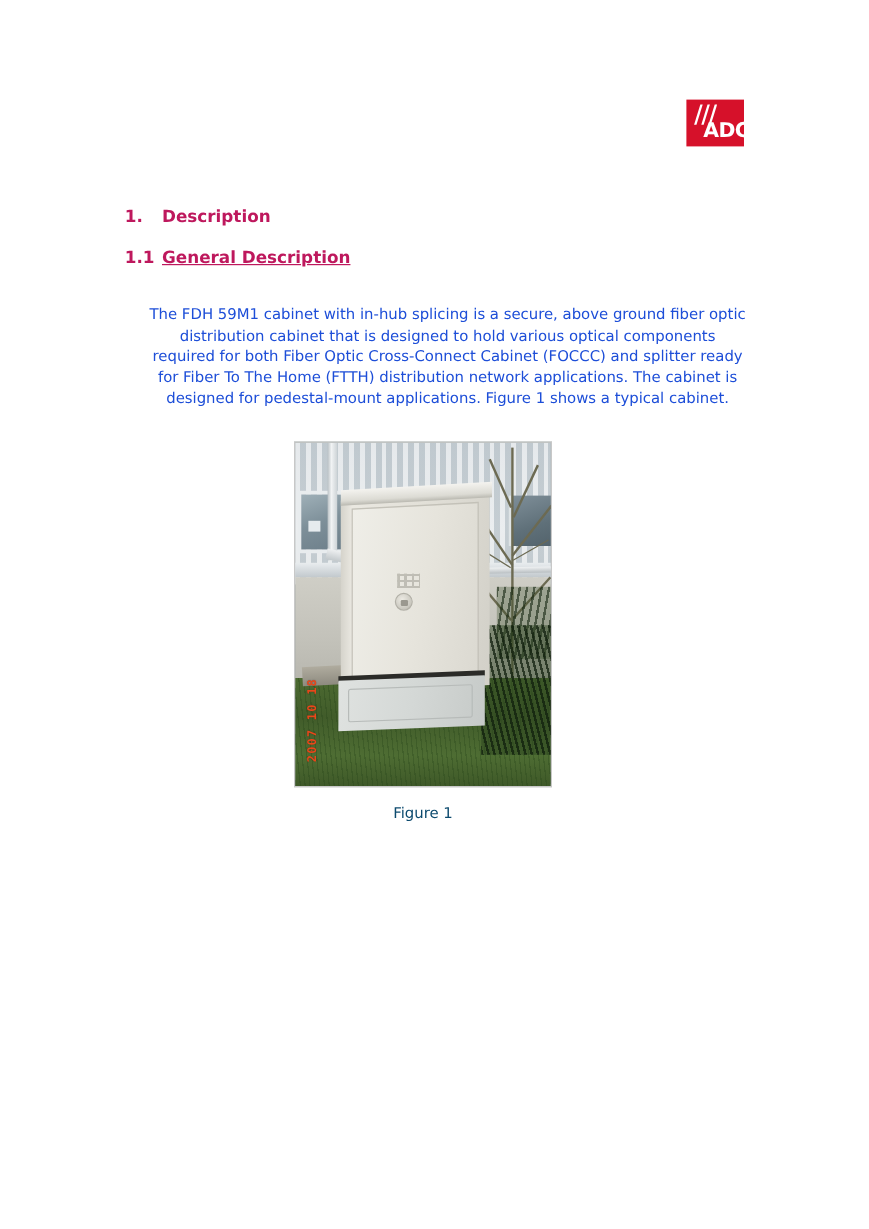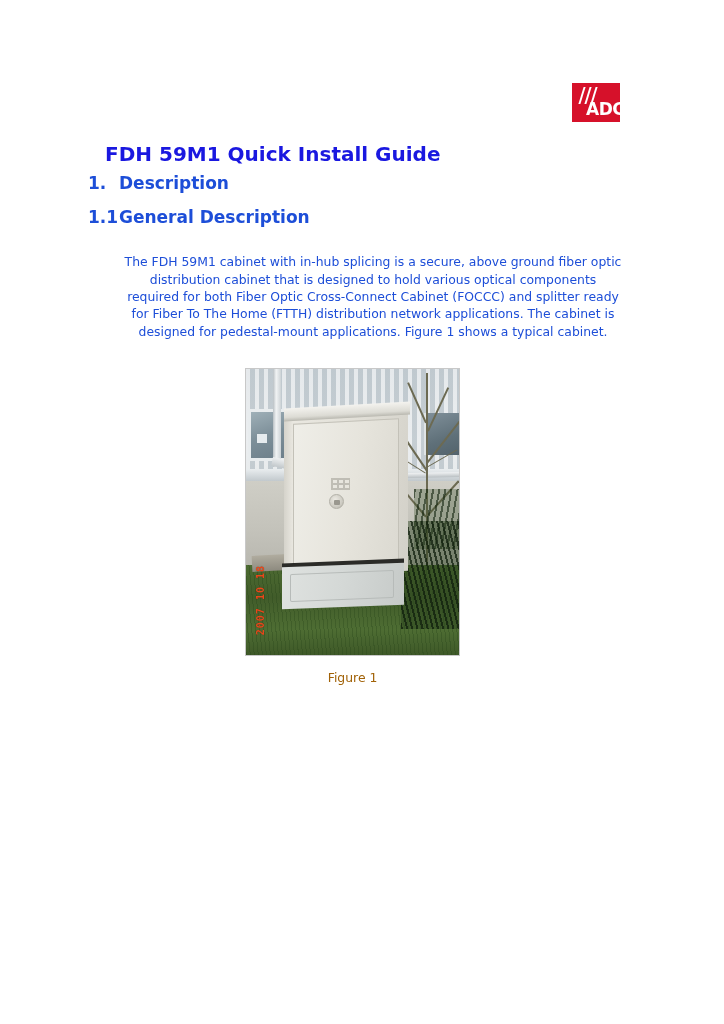--- a/index.html
+++ b/index.html
@@ -66,32 +66,32 @@
     left: 105px;
     top: 129px;
     font-size: 20px;
     font-weight: bold;
     color: #1a18e0;
     letter-spacing: 0px;
     white-space: nowrap;
   }
   .h-sect {
     position: absolute;
-    left: 88px;
-    font-size: 17px;
+    left: 104px;
+    font-size: 14px;
     font-weight: bold;
-    color: #1d4ed8;
+    color: #be185d;
     white-space: nowrap;
   }
   .h-sect .num {
     display: inline-block;
     width: 31px;
   }
   .h1 { top: 173px; }
-  .h2 { top: 207px; }
+  .h2 { top: 207px; text-decoration: underline; }
 
   
   .para {
     position: absolute;
     left: 123px;
     width: 500px;
     font-size: 12.4px;
     line-height: 17.3px;
     color: #1d4ed8;
     text-align: center;
@@ -342,38 +342,37 @@
     text-shadow: 0 0 1px rgba(0,0,0,0.4);
   }
 
   .fig-caption {
     position: absolute;
     left: 245px;
     top: 670px;
     width: 215px;
     text-align: center;
     font-size: 12.4px;
-    color: #a16207;
+    color: #0c4a6e;
   }
 </style>
 </head>
 <body>
 
 <div class="page">
 
   <div class="logo">
     <div class="slashes">
       <span class="slash s1"></span>
       <span class="slash s2"></span>
       <span class="slash s3"></span>
     </div>
     <div class="wordmark">ADC</div>
   </div>
 
-  <h1 class="doc-title">FDH 59M1 Quick Install Guide</h1>
 
   <div class="h-sect h1">
     <span class="num">1.</span><span>Description</span>
   </div>
 
   <div class="h-sect h2">
     <span class="num">1.1</span><span>General Description</span>
   </div>
 
   <p class="para p-intro">The FDH 59M1 cabinet with in-hub splicing is a secure, above ground fiber optic distribution cabinet that is designed to hold various optical components required for both Fiber Optic Cross-Connect Cabinet (FOCCC) and splitter ready for Fiber To The Home (FTTH) distribution network applications. The cabinet is designed for pedestal-mount applications. Figure 1 shows a typical cabinet.</p>

